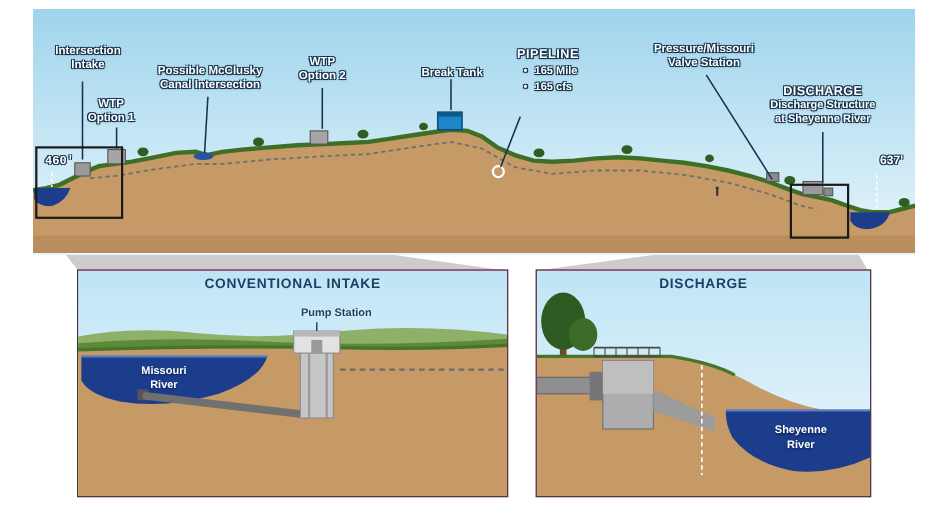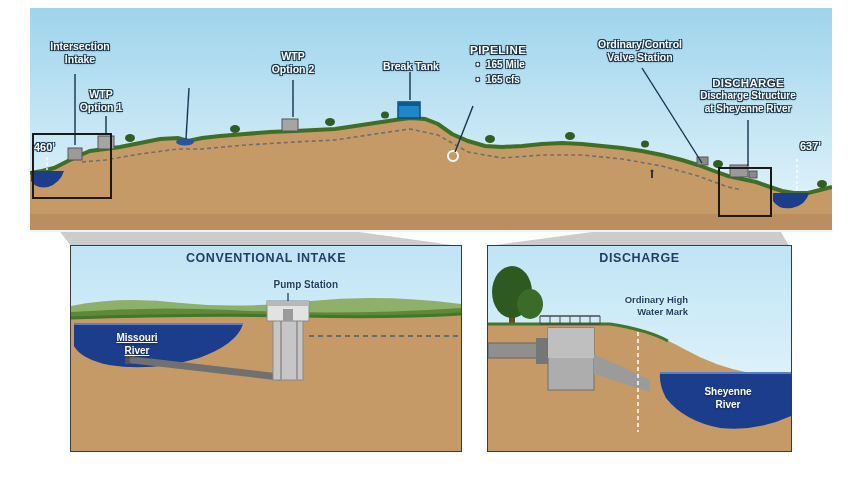--- a/index.html
+++ b/index.html
@@ -124,46 +124,50 @@
     </svg>
 
     <div class="callout" style="left:4px;top:32px;width:92px;">
       <div>Intersection</div>
       <div>Intake</div>
     </div>
     <div class="callout" style="left:36px;top:80px;width:70px;">
       <div>WTP</div>
       <div>Option 1</div>
     </div>
+    <div class="callout" style="left:102px;top:50px;width:118px;">
+      <div>Possible McClusky</div>
+      <div>Canal Intersection</div>
+    </div>
     <div class="callout" style="left:228px;top:42px;width:70px;">
       <div>WTP</div>
       <div>Option 2</div>
     </div>
     <div class="callout" style="left:344px;top:52px;width:74px;">
       <div>Break Tank</div>
     </div>
     <div class="pl-box" style="left:440px;top:36px;width:135px;">
       <div class="pl-title">PIPELINE</div>
       <div class="pl-row">
         <span class="pl-bullet">•</span><span>165 Mile</span>
       </div>
       <div class="pl-row">
         <span class="pl-bullet">•</span><span>165 cfs</span>
       </div>
     </div>
     <div class="callout" style="left:550px;top:30px;width:120px;">
-      <div>Ordinary/Control</div>
+      <div>Pressure/Missouri</div>
       <div>Valve Station</div>
     </div>
     <div class="callout" style="left:668px;top:68px;width:100px;">
       <div class="big">DISCHARGE</div>
       <div class="small">Discharge Structure</div>
       <div class="small">at Sheyenne River</div>
     </div>
-    <div class="elev" style="left:4px;top:133px;width:40px;text-align:left;">460'</div>
+    <div class="elev" style="left:4px;top:133px;width:40px;text-align:center;font-family:Liberation Mono, monospace;">460'</div>
     <div class="elev" style="left:770px;top:132px;width:34px;text-align:left;">637'</div>
   </div>
 
   <div class="inset" style="left:70px;top:245px;width:390px;height:205px;">
     <svg width="390" height="205" viewBox="0 0 390 205">
       <defs>
         <linearGradient id="skyL" x1="0" y1="0" x2="0" y2="1">
           <stop offset="0" stop-color="#bfe4f5"></stop>
             <stop offset="1" stop-color="#eef9fd"></stop>
         </linearGradient>
@@ -183,21 +187,21 @@
         <line x1="226" y1="74" x2="226" y2="134" stroke="#9a9a9a" stroke-width="2"></line>
         <rect x="196" y="55" width="42" height="20" fill="#e2e2e2" stroke="#8a8a8a"></rect>
         <rect x="196" y="55" width="42" height="5" fill="#b8b8b8"></rect>
         <rect x="212" y="63" width="10" height="12" fill="#9a9a9a"></rect>
       </g>
       <path fill="none" stroke="#6b6b6b" stroke-width="2" stroke-dasharray="5,4" d="M238,90 L388,90"></path>
       <line x1="217" y1="47" x2="217" y2="55" stroke="#1e3f63" stroke-width="1.3"></line>
     </svg>
     <div class="inset-title">CONVENTIONAL INTAKE</div>
     <div class="navy-lbl" style="left:167px;top:33px;width:100px;font-size:10px;">Pump Station</div>
-    <div class="water-lbl" style="left:28px;top:86px;width:76px;text-decoration:underline;">
+    <div class="water-lbl" style="left:40px;top:86px;width:76px;">
       <div>Missouri</div>
       <div>River</div>
     </div>
   </div>
 
   <div class="inset" style="left:487px;top:245px;width:303px;height:205px;">
     <svg width="303" height="205" viewBox="0 0 303 205">
       <defs>
         <linearGradient id="skyR" x1="0" y1="0" x2="0" y2="1">
           <stop offset="0" stop-color="#bfe4f5"></stop>
@@ -228,23 +232,19 @@
           <line x1="72" y1="70" x2="72" y2="78"></line>
             <line x1="82" y1="70" x2="82" y2="78"></line>
           <line x1="92" y1="70" x2="92" y2="78"></line>
             <line x1="102" y1="70" x2="102" y2="78"></line>
           <line x1="112" y1="70" x2="112" y2="78"></line>
         </g>
       </g>
       <path fill="none" stroke="#ffffff" stroke-width="1.5" stroke-dasharray="4,3" d="M150,86 L150,186"></path>
     </svg>
     <div class="inset-title">DISCHARGE</div>
-    <div class="navy-lbl" style="left:100px;top:48px;width:100px;font-size:9.5px;line-height:1.3;">
-      <div>Ordinary High</div>
-      <div>Water Mark</div>
-    </div>
     <div class="water-lbl" style="left:200px;top:140px;width:80px;">
       <div>Sheyenne</div>
       <div>River</div>
     </div>
   </div>
 
 </div>
 
 </body></html>

